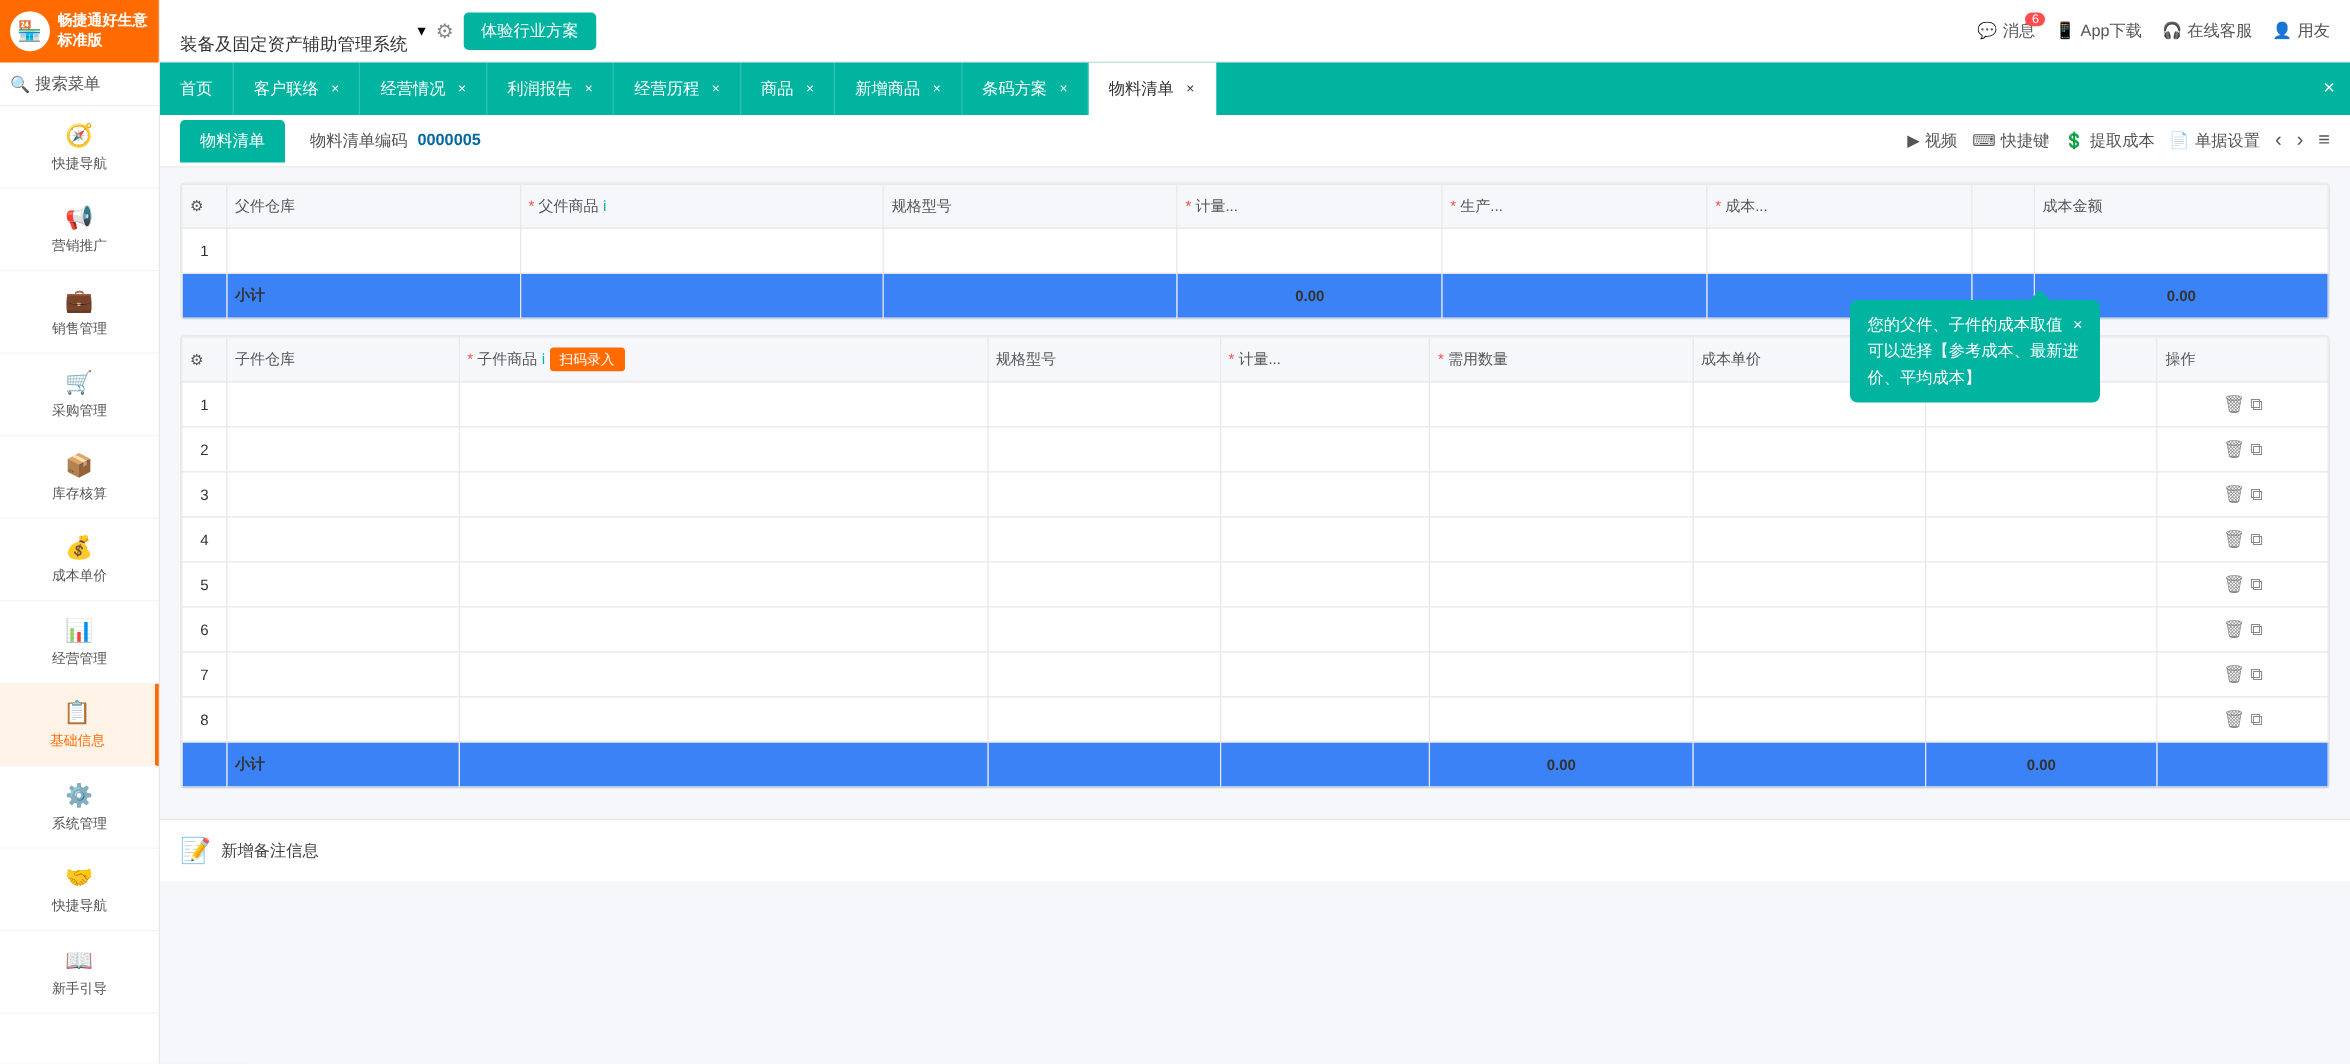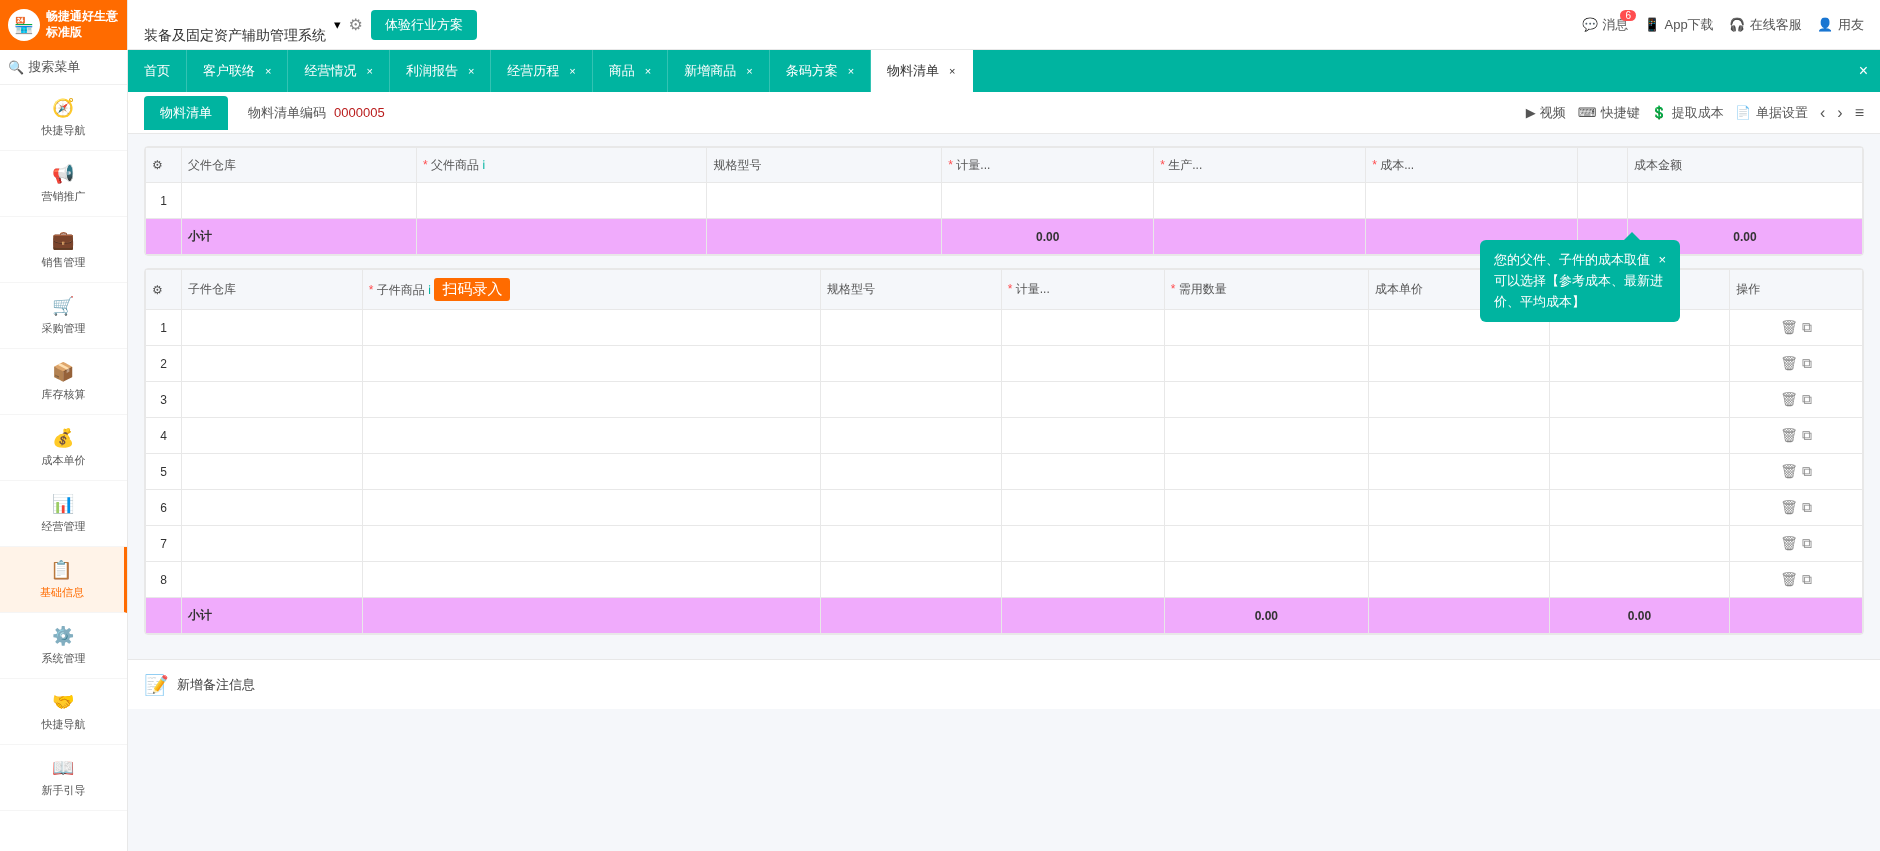--- a/index.html
+++ b/index.html
@@ -151,33 +151,33 @@
       font-weight: normal;
       white-space: nowrap;
     }
     .data-table td {
       border: 1px solid #e8e8e8;
       padding: 6px;
       height: 36px;
       color: #333;
     }
     .data-table .subtotal-row td {
-      background: #f0abfc;
+      background: #3b82f6;
       font-weight: bold;
     }
     .th-gear { width: 36px; text-align: center; }
     .row-num { text-align: center; color: #888; }
 
     .scan-btn {
       background: #ff6b00;
       color: #fff;
       border: none;
       padding: 2px 8px;
       border-radius: 3px;
-      font-size: 15px;
+      font-size: 11px;
       cursor: pointer;
     }
 
     .action-icons { display: flex; gap: 4px; justify-content: center; }
     .action-icon { cursor: pointer; color: #888; font-size: 14px; }
 
     
     .tooltip-popup {
       position: absolute;
       background: #00b4a0;
@@ -348,23 +348,23 @@
       <span class="tabs-bar-end-btn">×</span>
     </div>
   </div>
 
   <div class="content" style="position:relative;">
 
     <div class="sub-tabs">
       <div class="sub-tab active">
         <span>物料清单</span>
       </div>
-      <div class="sub-tab" style="display:flex;align-items:center;gap:8px;">
+      <div class="sub-tab" style="display:flex;align-items:flex-start;gap:8px;">
         <span>物料清单编码</span>
-        <span style="font-weight:normal;color:#b91c1c;">0000005</span>
+        <span style="font-weight:bold;color:#0369a1;">0000005</span>
       </div>
       <div class="sub-tabs-right">
         <div class="sub-tabs-right-item">
           <span>▶</span>
           <span>视频</span>
         </div>
         <div class="sub-tabs-right-item">
           <span>⌨</span>
           <span>快捷键</span>
         </div>

